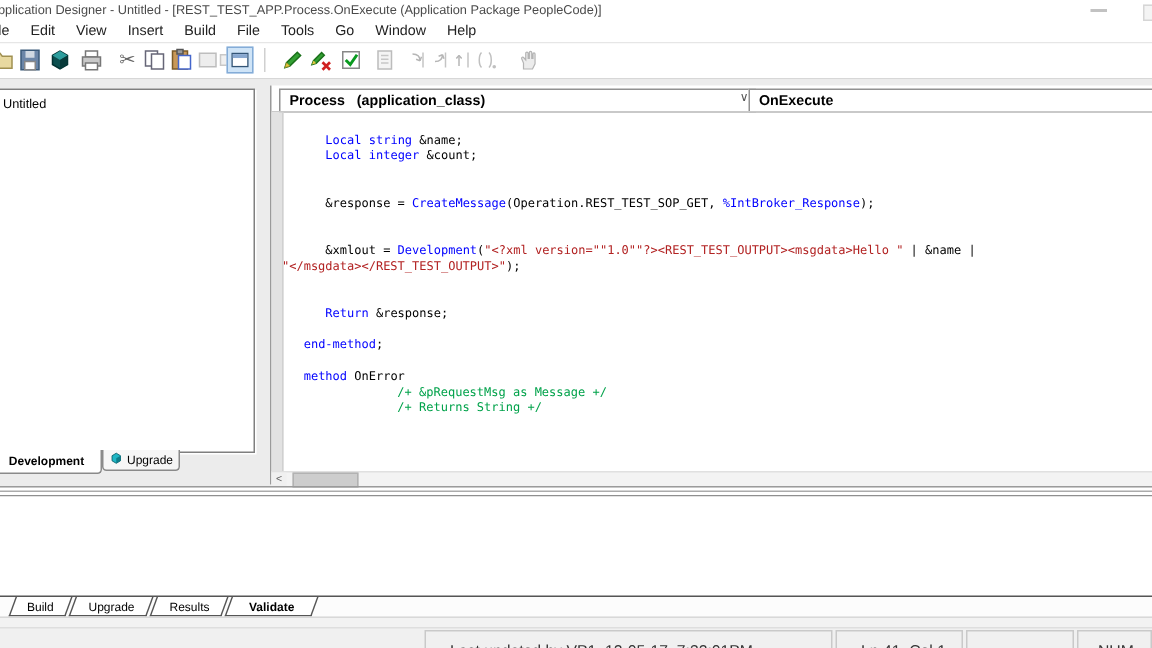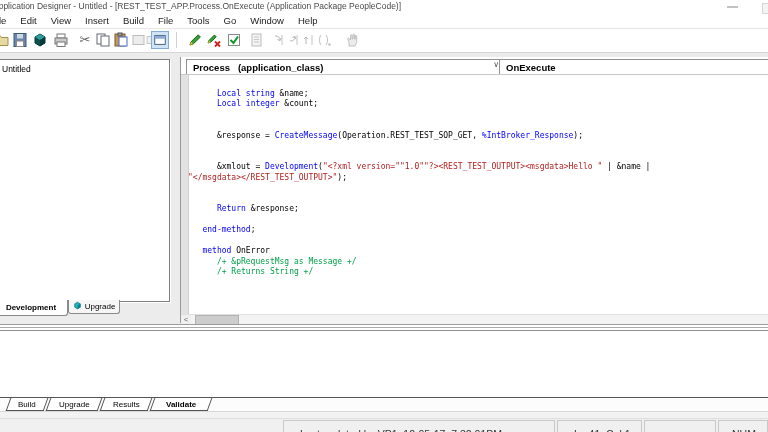--- a/index.html
+++ b/index.html
@@ -34,21 +34,21 @@
   .combo{position:absolute;top:2px;height:14px;background:#fff;border:1px solid #919191;font-size:9.5px;
          font-weight:bold;white-space:pre;display:flex;align-items:center;padding-left:6px;color:#000;}
   #combo-scope{left:5px;width:310px;}
   #combo-event{left:318px;width:290px;}
   .combo .chev{position:absolute;right:4px;top:0px;font-size:8px;color:#555;font-weight:normal;}
   #combo-row-line{position:absolute;left:0;top:17px;width:588px;height:1px;background:#c9c9c9;}
   #gutter{position:absolute;left:0;top:18px;width:7px;height:239px;background:#e2e2e2;border-right:1px solid #d0d0d0;}
   #code-area{position:absolute;left:7px;top:21px;width:580px;height:236px;overflow:hidden;
              font-family:"DejaVu Sans Mono", monospace;font-size:8px;line-height:10.5px;}
   .code-line{white-space:pre;height:10.5px;}
-  .k{color:#0000ff;} .s{color:#b22222;} .c{color:#00a24a;} .p{color:#000;}
+  .k{color:#0000ff;} .s{color:#b22222;} .c{color:#00a24a;margin-left:48px;} .p{color:#000;}
   #hscroll{position:absolute;left:0;top:257px;width:588px;height:9px;background:#f3f3f3;border-top:1px solid #e0e0e0;}
   #hscroll .arrow{position:absolute;left:0;top:0;width:10px;height:9px;background:#f0f0f0;color:#555;
                   font-size:7px;line-height:9px;text-align:center;}
   #hscroll .thumb{position:absolute;left:14px;top:0px;width:42px;height:8px;background:#cdcdcd;border:1px solid #b2b2b2;}
   #main-bottom-line{position:absolute;left:0;top:324px;width:768px;height:1px;background:#9b9b9b;}
   
   #split1{position:absolute;left:0;top:327px;width:768px;height:1px;background:#ababab;}
   #split2{position:absolute;left:0;top:330px;width:768px;height:1px;background:#8f8f8f;}
   #output-area{position:absolute;left:0;top:331px;width:768px;height:66px;background:#fff;}
   #output-tabs{position:absolute;left:0;top:397px;width:768px;height:14px;background:#fcfcfc;border-top:1px solid #555;}

